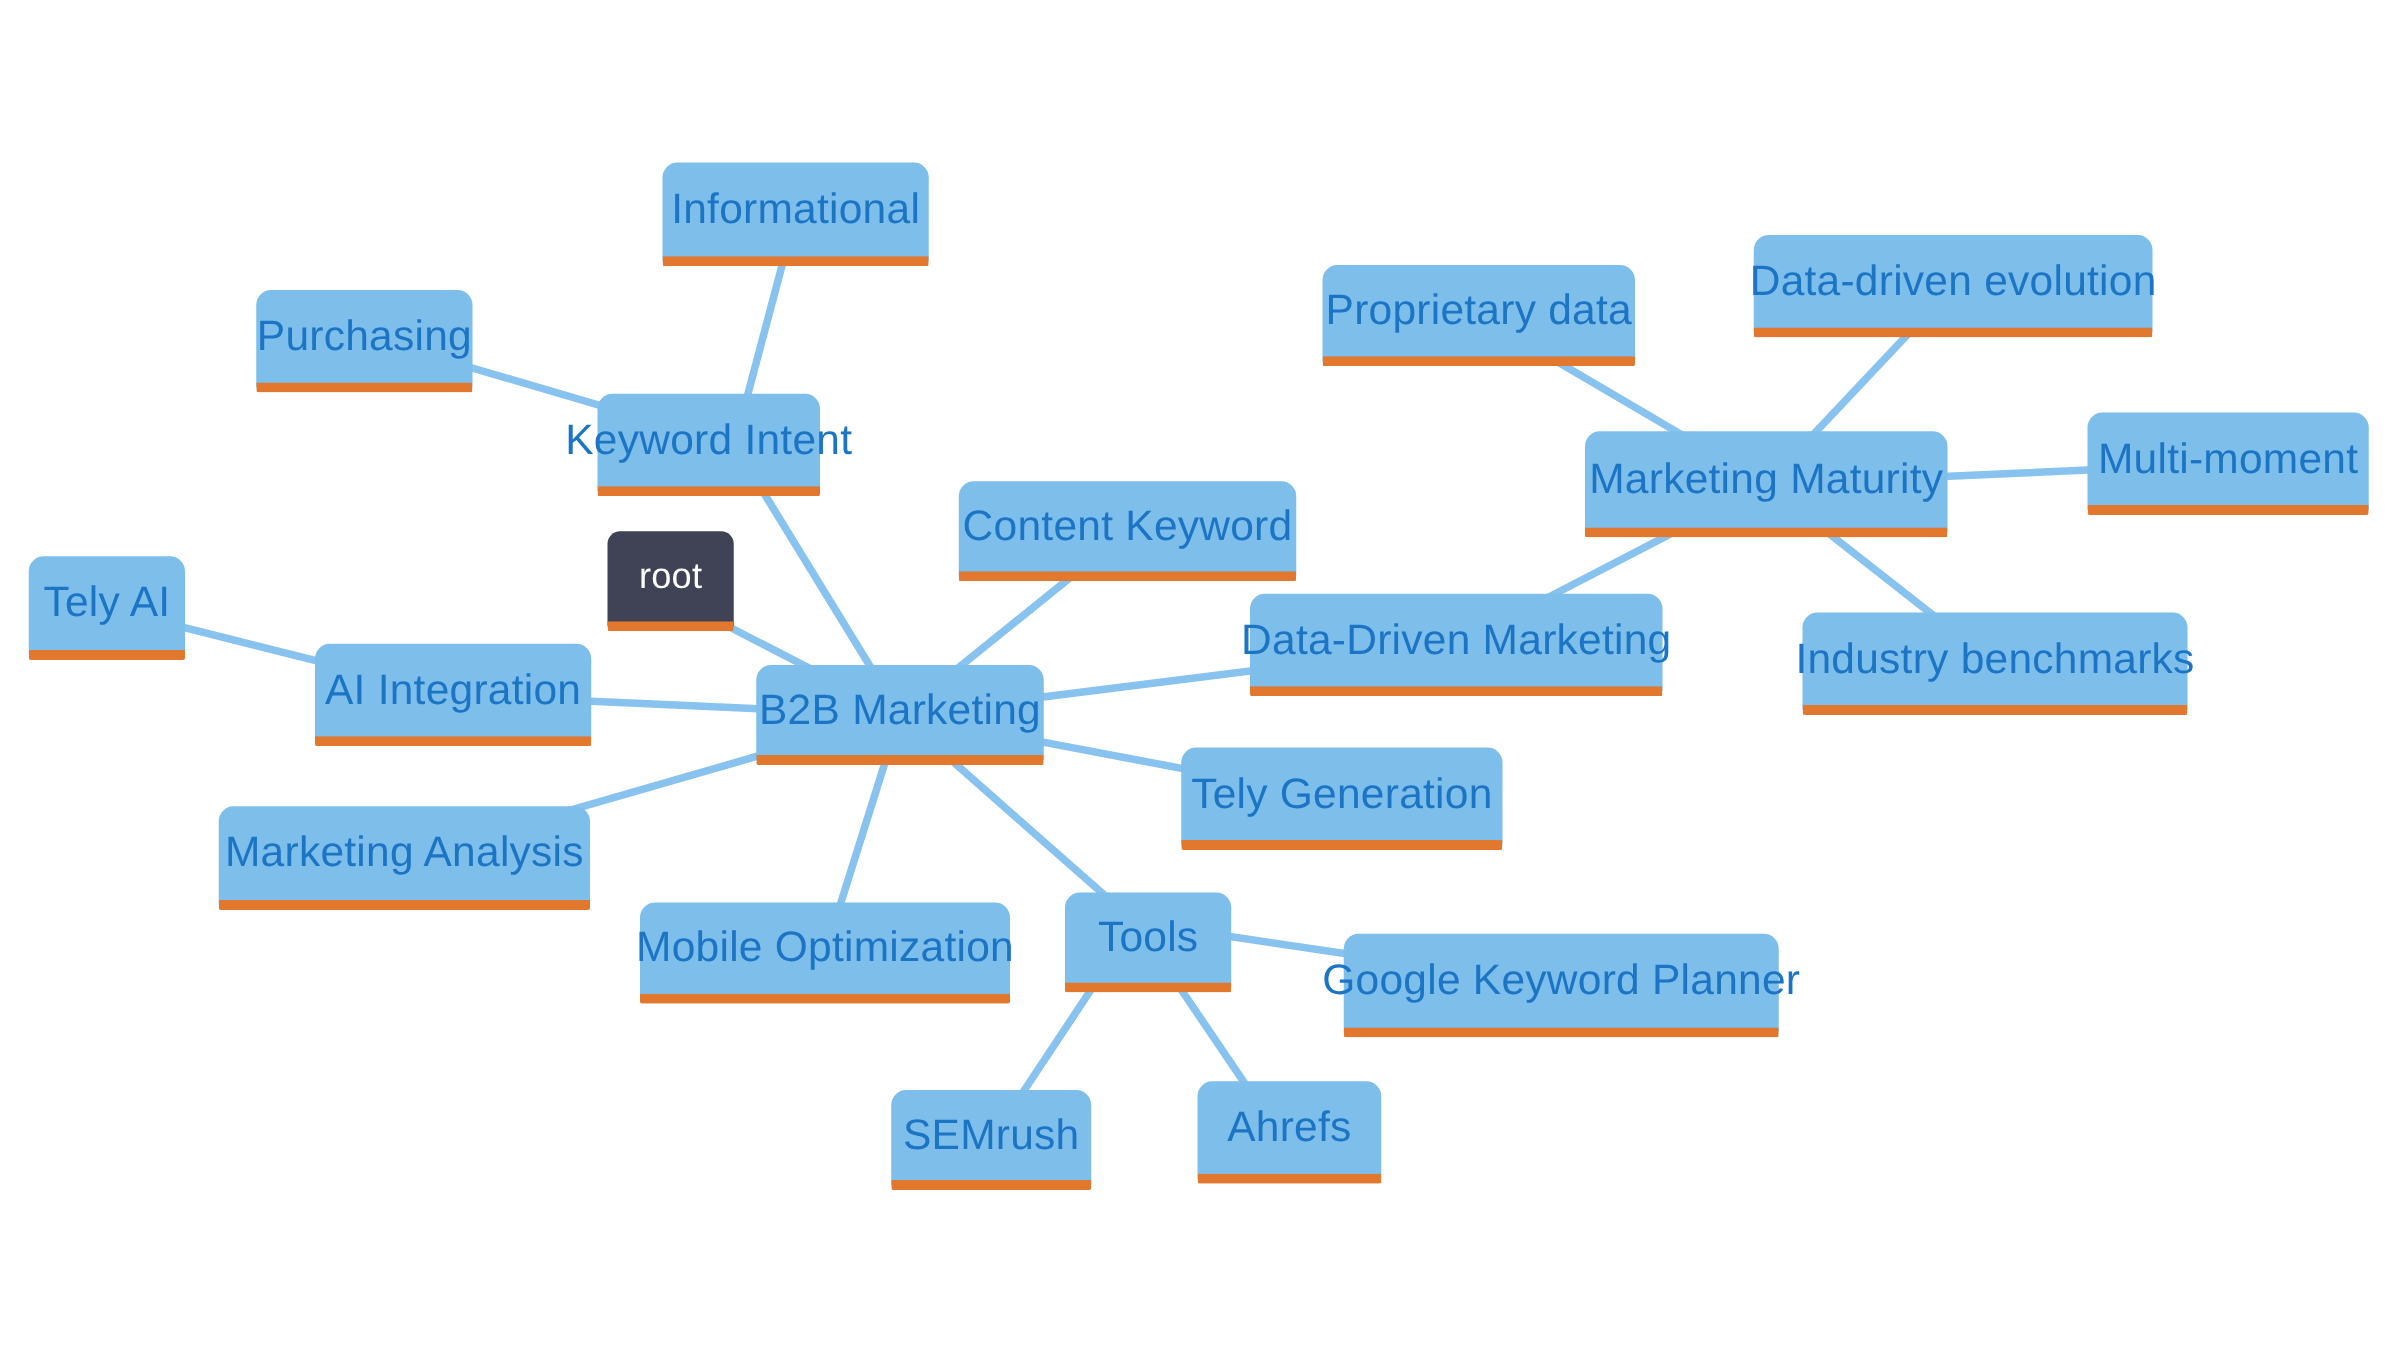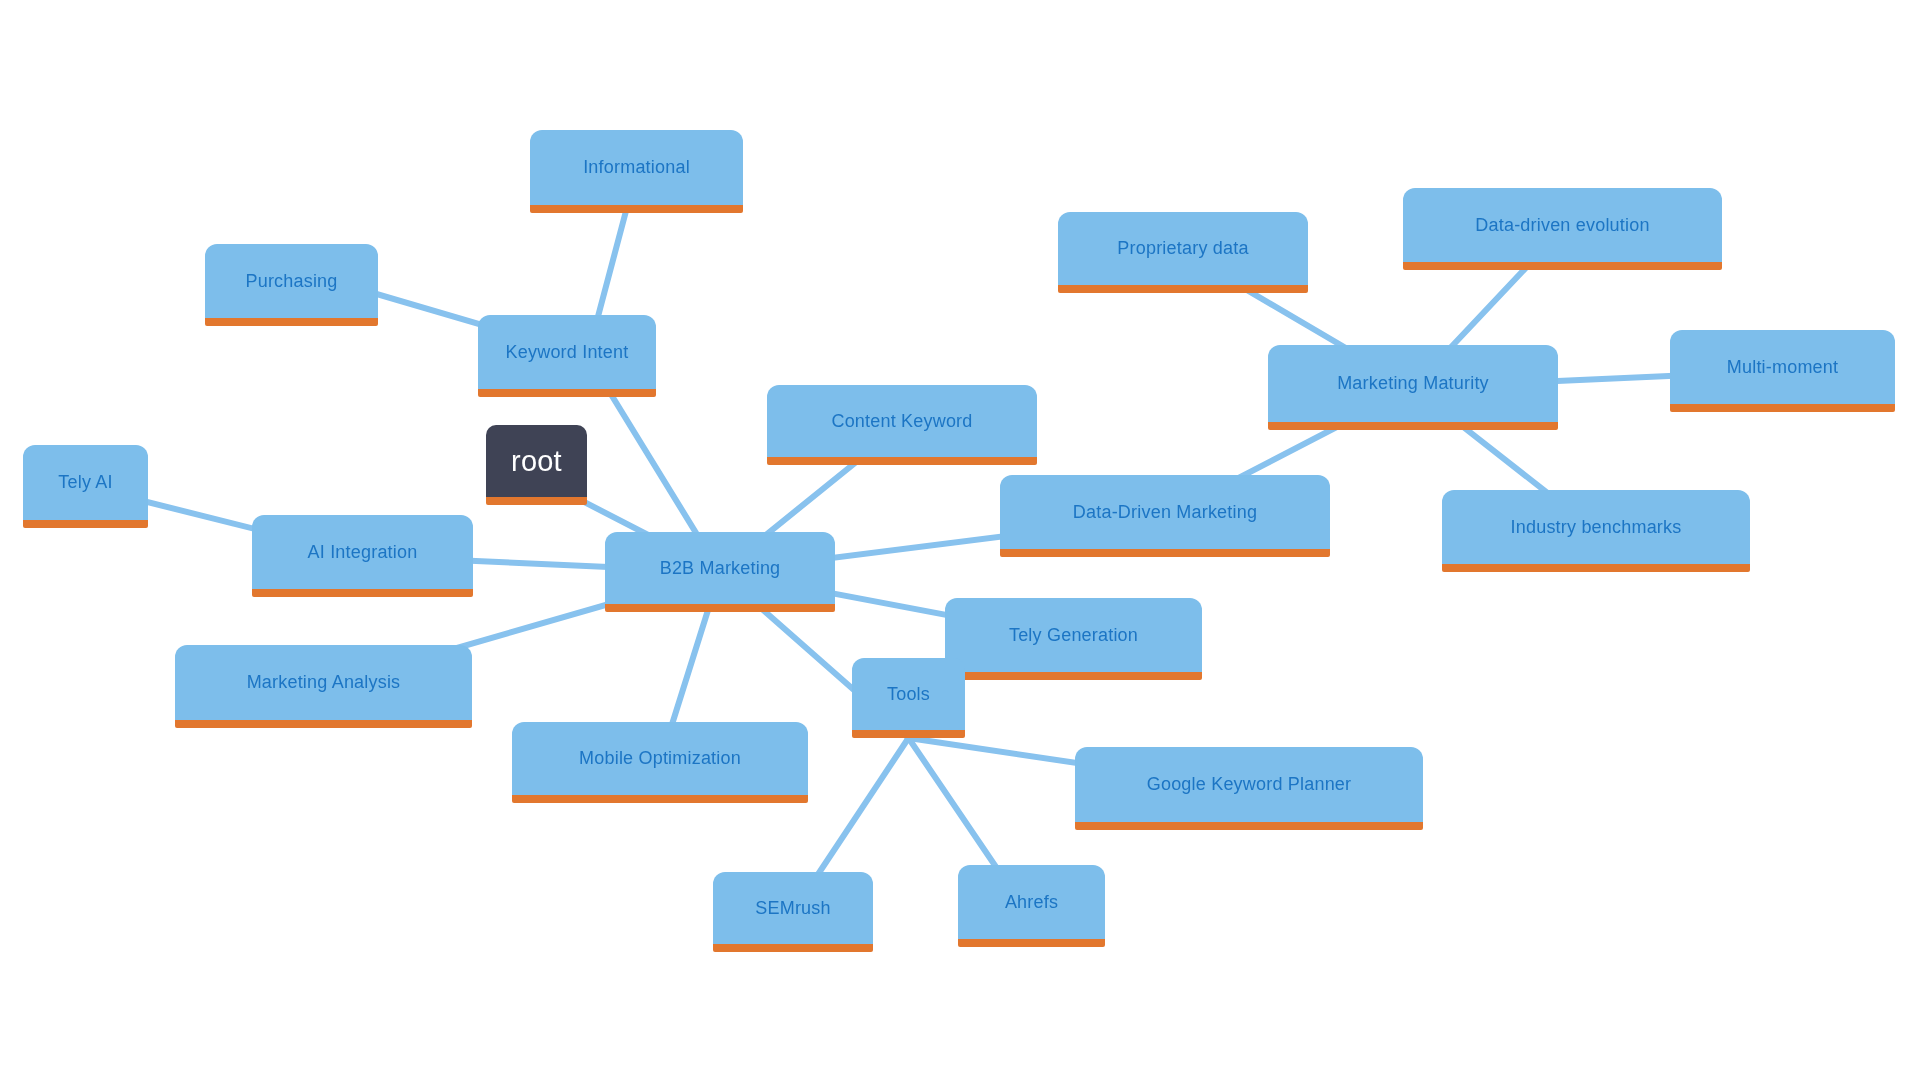--- a/index.html
+++ b/index.html
@@ -34,21 +34,21 @@
     background: var(--node-fill, #7DBEEB);
     border-bottom: 8px solid var(--node-underline, #E2772E);
     border-radius: 12px 12px 2px 2px;
     display: flex;
     align-items: center;
     justify-content: center;
     cursor: pointer;
   }
   .node .node-label {
     color: var(--node-text, #1C75C4);
-    font-size: 18px;
+    font-size: 34px;
     letter-spacing: 0.2px;
     white-space: nowrap;
     user-select: none;
   }
   .node.root-node {
     background: var(--root-fill, #3F4355);
     border-radius: 10px 10px 2px 2px;
     margin-left: 24px;
   }
   .node.root-node .node-label {
@@ -93,21 +93,21 @@
   </div>
 
   <div class="node" style="left:478px;top:315px;width:178px;height:74px">
     <span class="node-label">Keyword Intent</span>
   </div>
 
   <div class="node" style="left:530px;top:130px;width:213px;height:75px">
     <span class="node-label">Informational</span>
   </div>
 
-  <div class="node" style="left:205px;top:244px;width:173px;height:74px">
+  <div class="node" style="left:205px;top:232px;width:173px;height:74px">
     <span class="node-label">Purchasing</span>
   </div>
 
   <div class="node" style="left:767px;top:385px;width:270px;height:72px">
     <span class="node-label">Content Keyword</span>
   </div>
 
   <div class="node" style="left:252px;top:515px;width:221px;height:74px">
     <span class="node-label">AI Integration</span>
   </div>
@@ -121,21 +121,21 @@
   </div>
 
   <div class="node" style="left:512px;top:722px;width:296px;height:73px">
     <span class="node-label">Mobile Optimization</span>
   </div>
 
   <div class="node" style="left:945px;top:598px;width:257px;height:74px">
     <span class="node-label">Tely Generation</span>
   </div>
 
-  <div class="node" style="left:852px;top:658px;width:113px;height:72px">
+  <div class="node" style="left:852px;top:714px;width:133px;height:72px">
     <span class="node-label">Tools</span>
   </div>
 
   <div class="node" style="left:1075px;top:747px;width:348px;height:75px">
     <span class="node-label">Google Keyword Planner</span>
   </div>
 
   <div class="node" style="left:713px;top:872px;width:160px;height:72px">
     <span class="node-label">SEMrush</span>
   </div>

